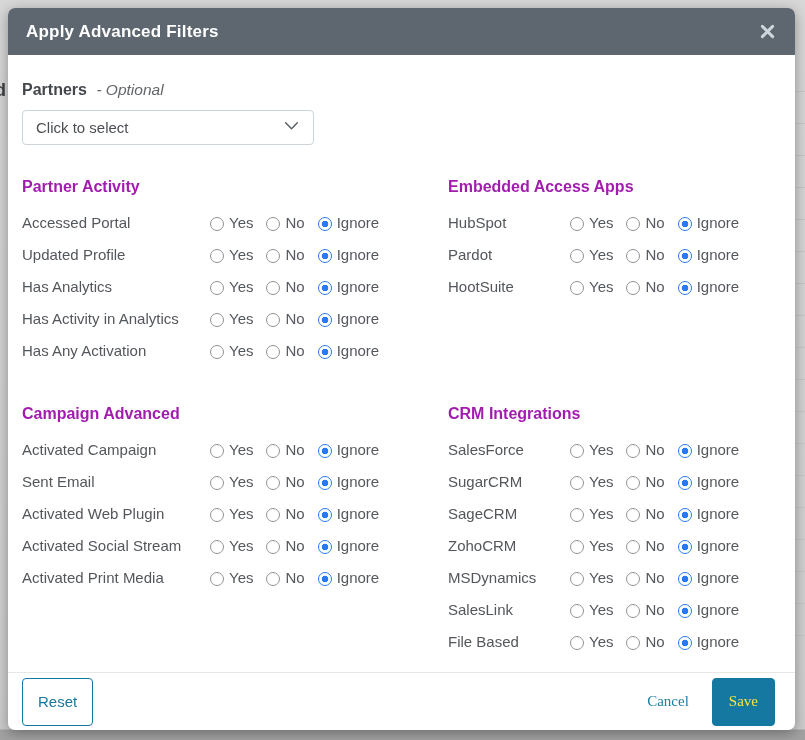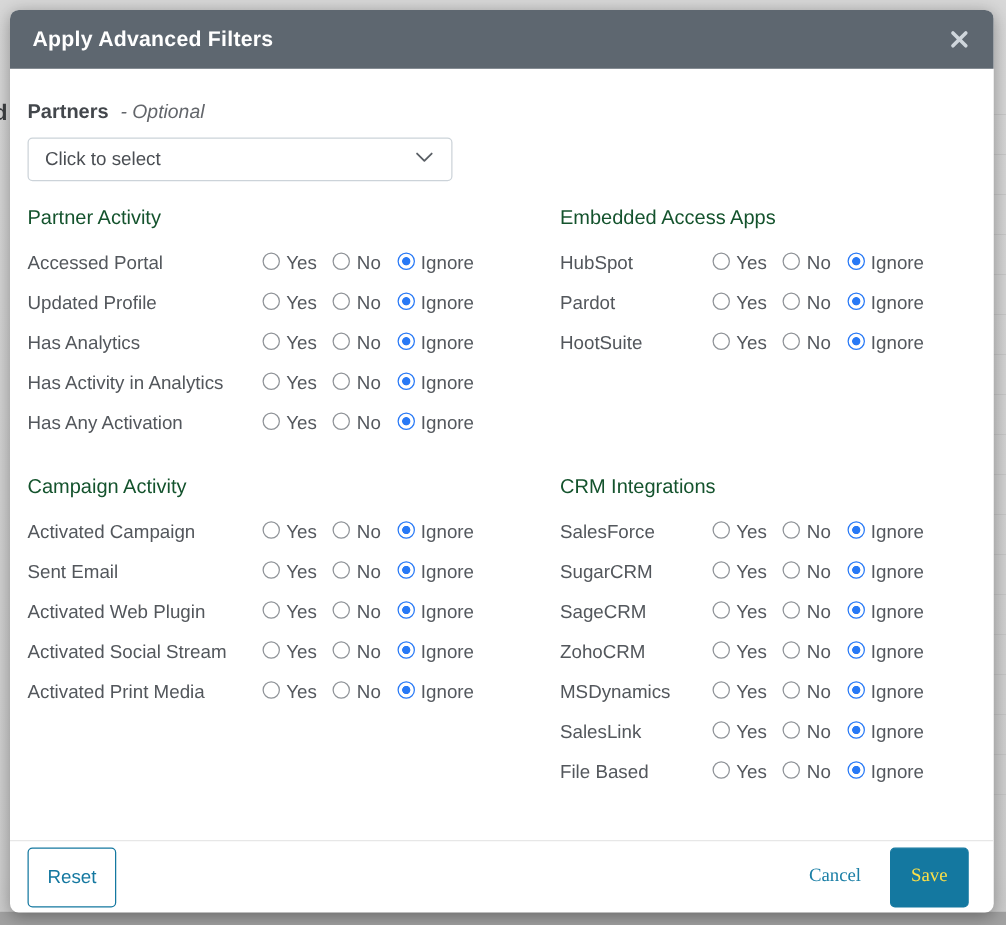--- a/index.html
+++ b/index.html
@@ -38,37 +38,37 @@
     justify-content:center; cursor:pointer;
   }
 
   .modal-body { flex:1 1 auto; padding:26px 30px 0 14px; overflow:hidden; }
 
   .partners-row { font-size:16px; margin-bottom:11px; }
   .partners-label { font-weight:700; color:#43474c; }
   .partners-optional { font-style:italic; color:#63666b; margin-left:5px; font-size:15.5px; }
 
   .select {
-    width:340px; height:35px; border:1px solid #ccd3d9; border-radius:4px;
+    width:292px; height:35px; border:1px solid #ccd3d9; border-radius:4px;
     display:flex; align-items:center; justify-content:space-between;
     padding:0 13px; cursor:pointer; background:#fff;
   }
   .select-value { font-size:15px; color:#4a4e53; }
 
   .filters-grid {
     margin-top:20px;
     display:grid; grid-template-columns:372px 1fr; column-gap:54px; row-gap:26px;
     align-items:start;
   }
-  .section-title { font-size:16px; font-weight:400; color:#14532d; margin:0 0 9px 0; line-height:20px; }
+  .section-title { font-size:16px; font-weight:700; color:#a21caf; margin:12px 0 9px 0; line-height:20px; }
   .filter-row { height:32px; display:flex; align-items:center; font-size:15px; color:#53575c; }
   .col-left .row-label { flex:0 0 188px; }
   .col-right .row-label { flex:0 0 122px; }
   .radio-group { display:flex; align-items:center; gap:13px; }
-  .radio-option { display:flex; align-items:flex-start; gap:5px; cursor:pointer; }
+  .radio-option { display:flex; align-items:flex-end; gap:5px; cursor:pointer; }
   .radio {
     width:14px; height:14px; border-radius:50%; border:1px solid #8f9398; background:#fff;
     flex:0 0 14px;
   }
   .radio.checked {
     border:1.5px solid #2879f6;
     background:radial-gradient(circle, #2879f6 0 3px, #ffffff 3.6px 100%);
   }
   .radio-label { color:#54585e; }
 
@@ -259,21 +259,21 @@
                   <span class="radio-label">No</span>
                 </label>
                 <label class="radio-option">
                   <span class="radio checked"></span>
                   <span class="radio-label">Ignore</span>
                 </label>
               </div>
             </div>
           </section>
           <section class="section col-left">
-            <h3 class="section-title">Campaign Activity</h3>
+            <h3 class="section-title">Campaign Advanced</h3>
             <div class="filter-row">
               <span class="row-label">Activated Campaign</span>
               <div class="radio-group">
                 <label class="radio-option">
                   <span class="radio"></span>
                   <span class="radio-label">Yes</span>
                 </label>
                 <label class="radio-option">
                   <span class="radio"></span>
                   <span class="radio-label">No</span>

